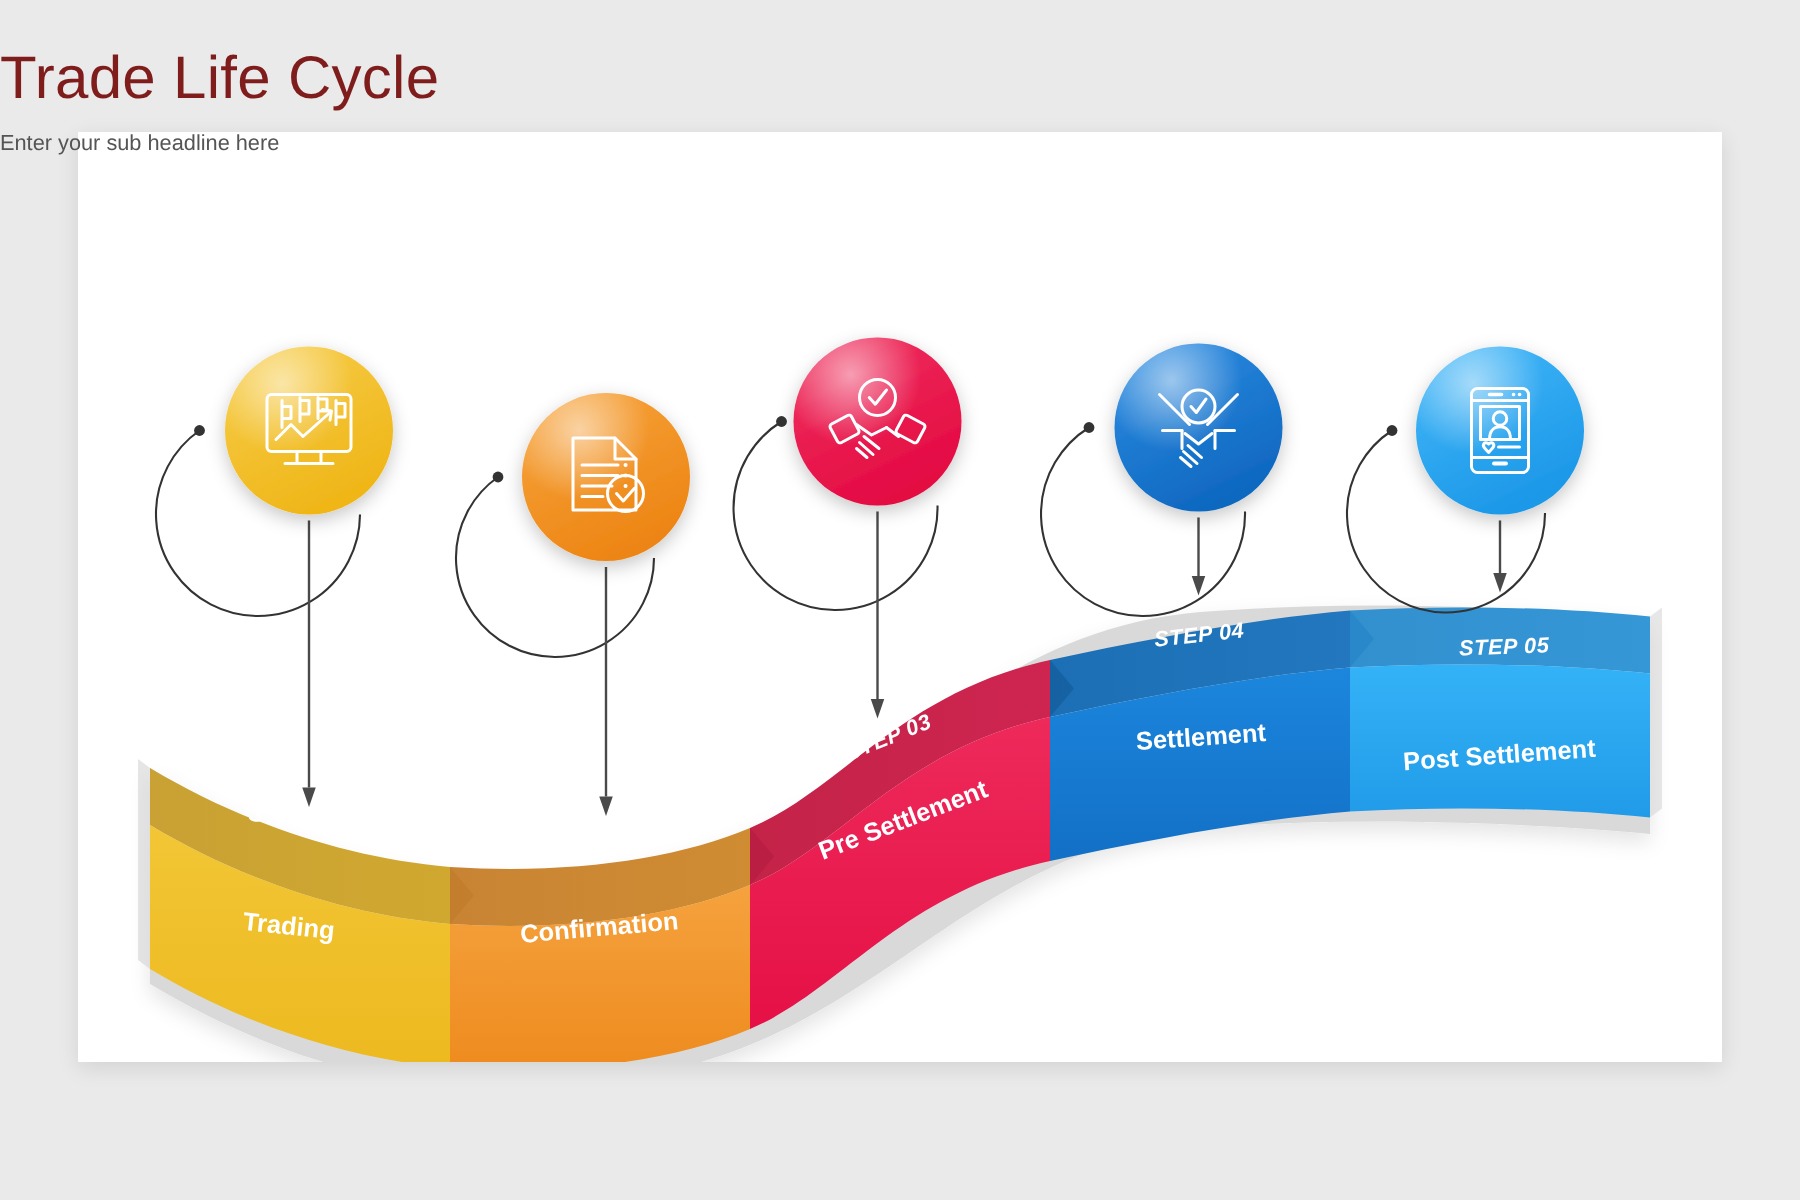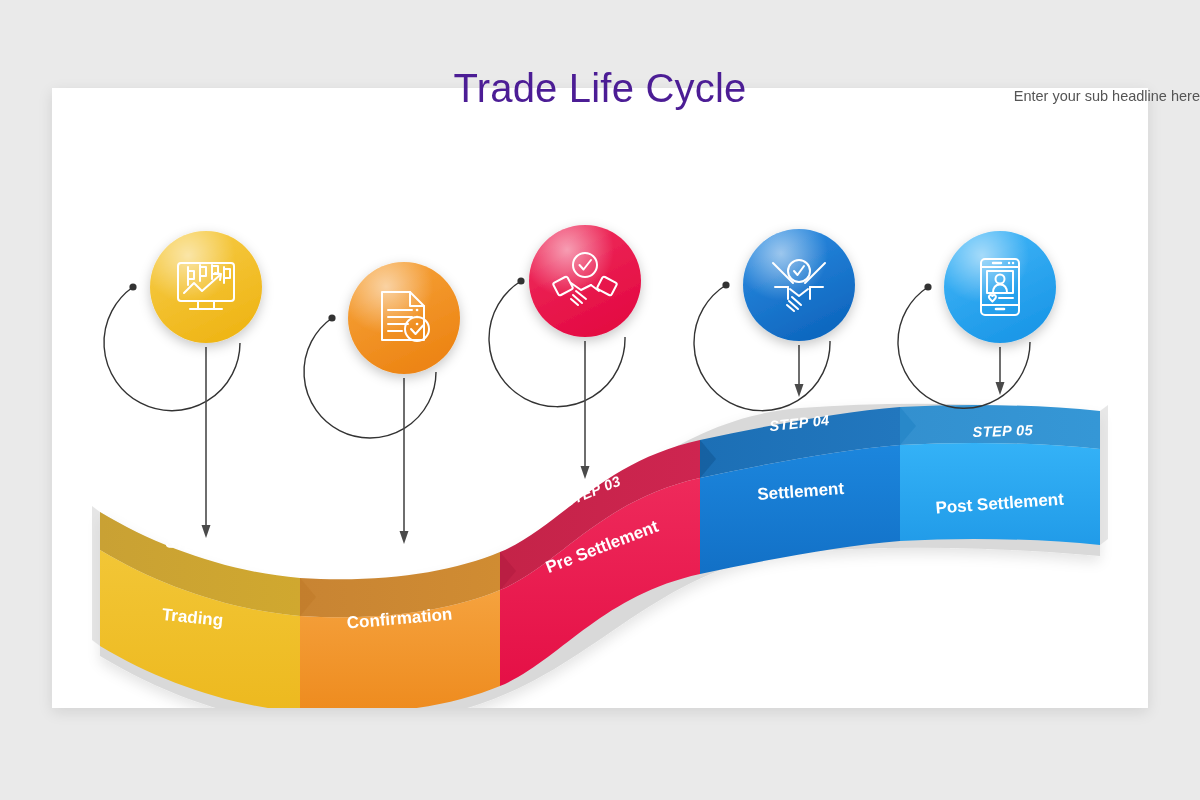--- a/index.html
+++ b/index.html
@@ -14,28 +14,27 @@
   .card {
     position: absolute;
     left: 52px; top: 88px;
     width: 1096px; height: 620px;
     background: #ffffff;
     box-shadow: 0 4px 14px rgba(0,0,0,0.10);
   }
 
   .title {
     position: absolute; left: 0; top: 30px; width: 100%;
-    text-align: center;
-    font-size: 40px; font-weight: 400; color: #4c1d95;
+    text-align: left;
+    font-size: 40px; font-weight: 400; color: #7f1d1d;
     letter-spacing: 0.2px;
-    margin-top: 36px;
   }
   .subtitle {
     position: absolute; left: 0; top: 88px; width: 100%;
-    text-align: right;
+    text-align: left;
     font-size: 14.5px; font-weight: 400; color: #555;
   }
 
   svg.art { position: absolute; left: 0; top: 0; width: 1200px; height: 800px; }
 
   .ribbon-step-label {
     font-family: "Liberation Sans", sans-serif;
     font-size: 14.5px; font-weight: bold; font-style: italic;
     fill: #ffffff; letter-spacing: 0.4px;
   }

